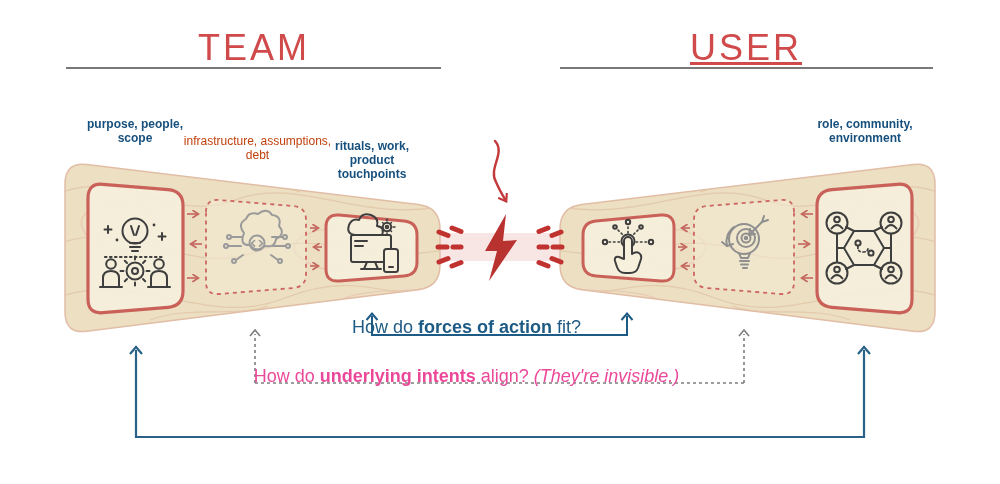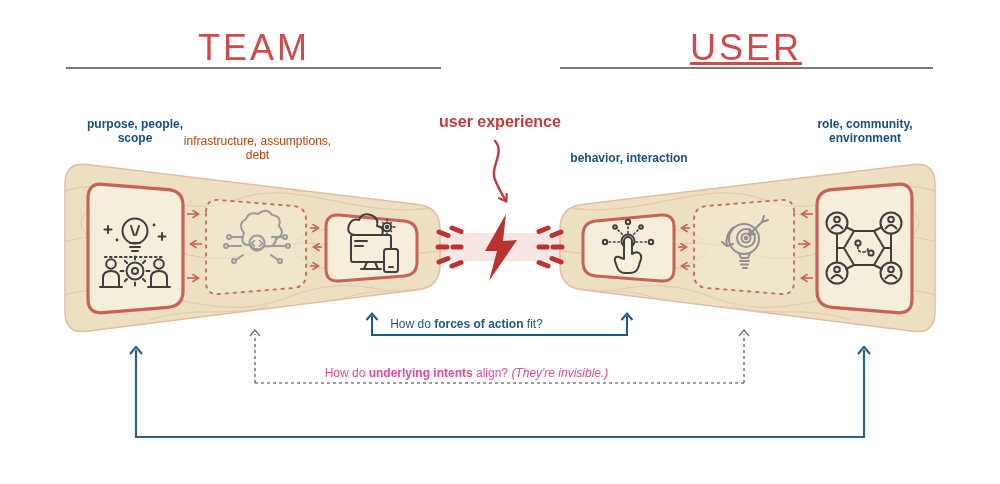--- a/index.html
+++ b/index.html
@@ -6,21 +6,21 @@
   .scene{position:relative;width:1000px;height:484px;background:#ffffff;overflow:hidden;
          font-family:"Liberation Sans",sans-serif;padding-left:22px;}
   .scene svg{position:absolute;left:0;top:0;}
   .hdr{position:absolute;top:27px;width:280px;text-align:center;font-size:36px;
        letter-spacing:3px;color:#d04a4b;font-weight:400;}
   .lbl{position:absolute;text-align:center;font-size:12px;line-height:1.18;}
   .lbl.blue{color:#17507d;font-weight:700;}
   .lbl.gray{color:#c2410c;font-weight:400;}
   .ux{position:absolute;left:400px;top:113px;width:200px;text-align:center;
       font-size:16px;font-weight:700;color:#c4393c;}
-  .q{position:absolute;left:0;width:933px;text-align:center;font-size:12px;}
+  .q{position:absolute;left:0;width:933px;text-align:center;font-size:18px;}
   .q b{font-weight:700;}
   .q i{font-style:italic;}
   .q1{top:317px;color:#1d5a84;}
   .q2{top:366px;color:#ec4899;}
   .q3{top:420px;color:#2a6186;}
 </style>
 </head>
 <body>
 
 <div class="scene">
@@ -205,22 +205,21 @@
     <path d="M130,354 L136,347 L142,354"></path>
     <path d="M858,354 L864,347 L870,354"></path>
   </g>
 </svg>
 
 <div class="hdr" style="left:114px;">TEAM</div>
 <div class="hdr" style="left:606px;text-decoration:underline;">USER</div>
 
 <div class="lbl blue" style="left:75px;top:117px;width:120px;">purpose, people, scope</div>
 <div class="lbl gray" style="left:175px;top:134px;width:165px;">infrastructure, assumptions, debt</div>
-<div class="ux">user experience</div>
-<div class="lbl blue" style="left:569px;top:151px;width:120px;">behavior, interaction</div>
+<div class="lbl blue" style="left:317px;top:139px;width:110px;">rituals, work, product touchpoints</div>
 <div class="lbl blue" style="left:790px;top:117px;width:150px;text-align:center;">role, community, environment</div>
 
 <div class="q q1">
   <span>How do </span><b>forces of action</b><span> fit?</span>
 </div>
 <div class="q q2">
   <span>How do </span><b>underlying intents</b><span> align? </span><i>(They're invisible.)</i>
 </div>
 
 </div>

